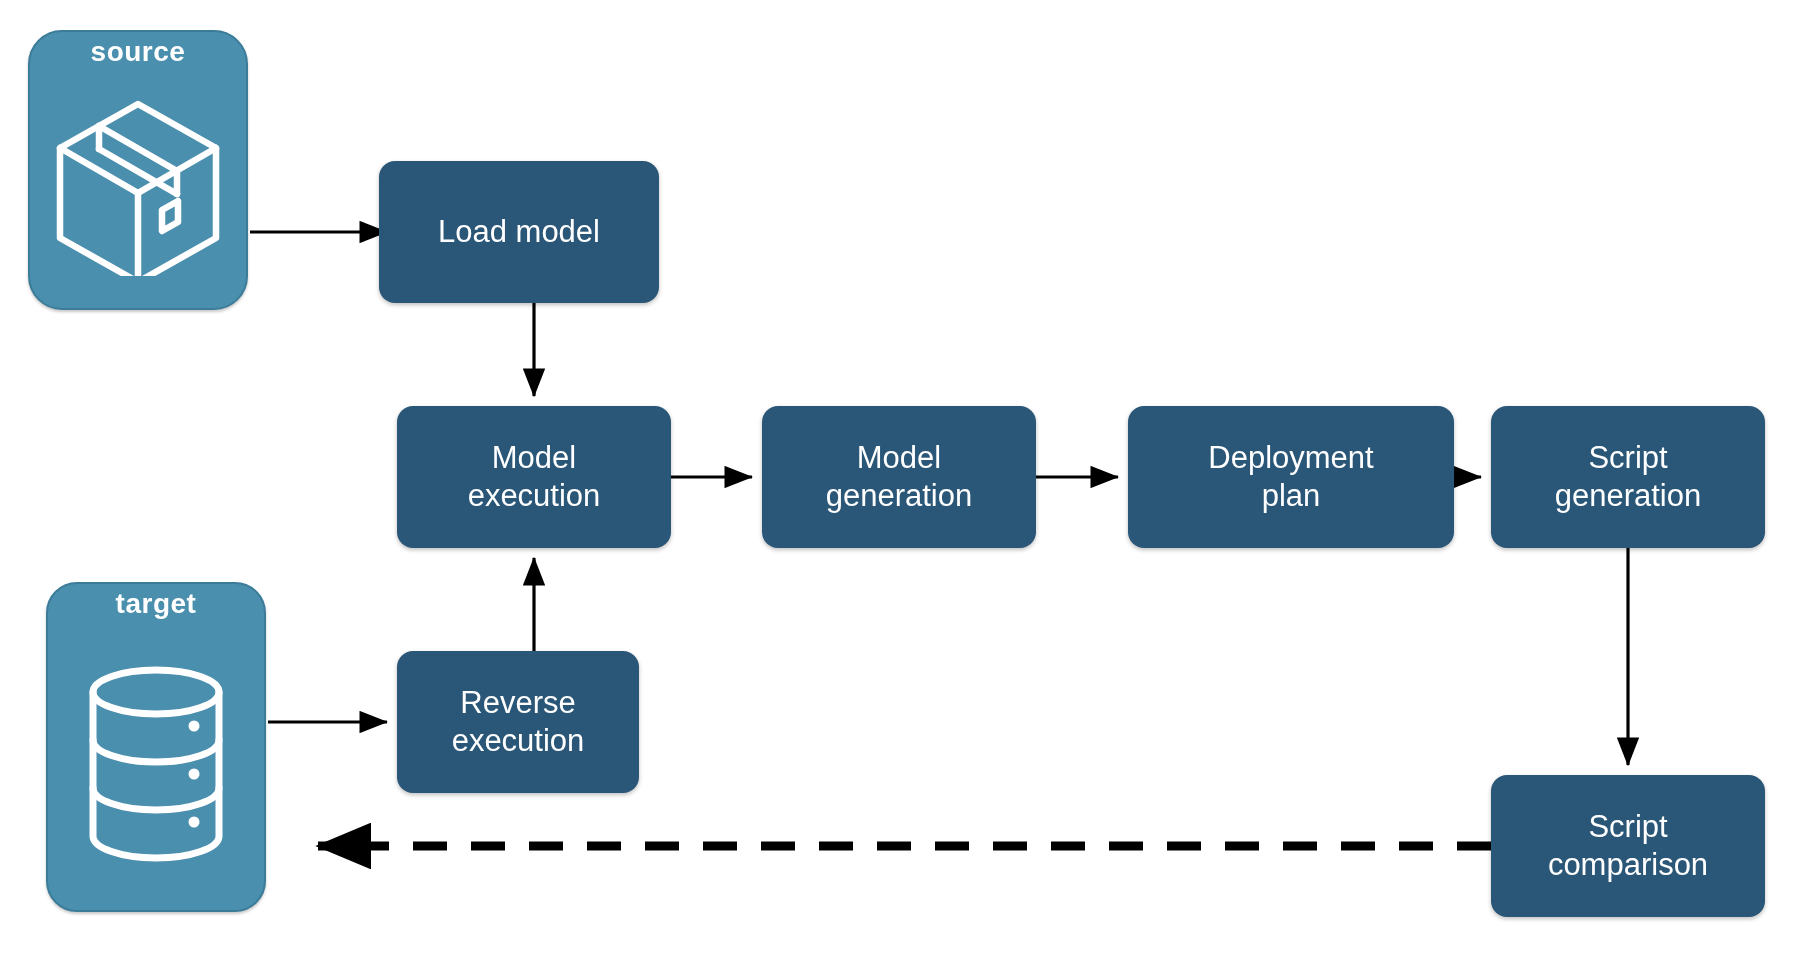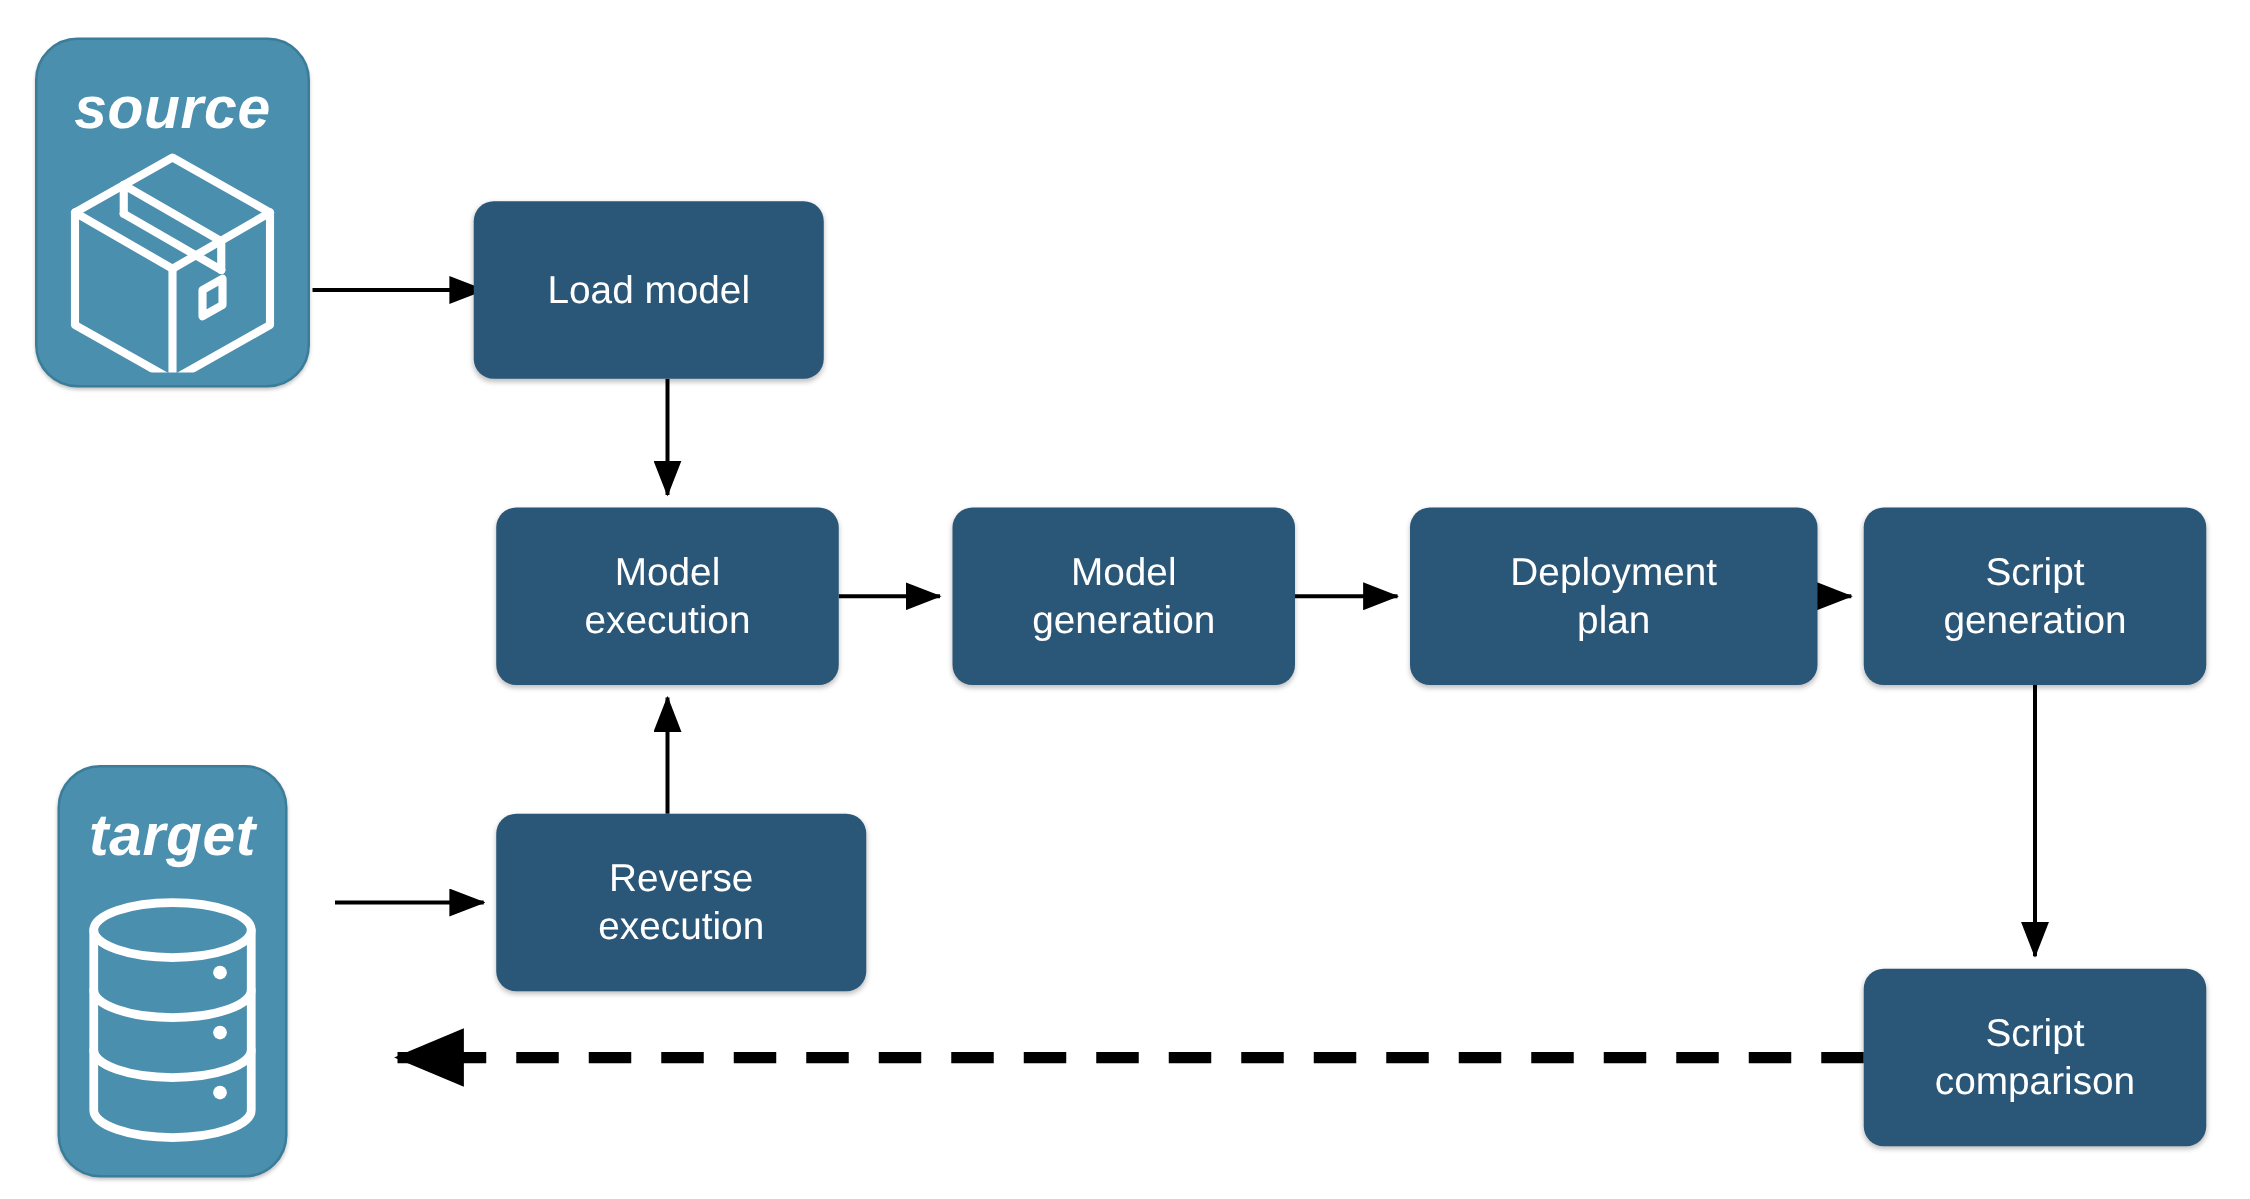--- a/index.html
+++ b/index.html
@@ -36,26 +36,25 @@
     color: #ffffff;
   }
   .endpoint {
     background: #4A8FAE;
     border: 2px solid #3B7C99;
     border-radius: 34px;
     box-shadow: 0 2px 3px rgba(0,0,0,0.22);
     justify-content: flex-start;
   }
   .endpoint .ep-label {
-    font-size: 47px;
+    font-size: 28px;
     font-weight: bold;
     letter-spacing: 0.5px;
-    margin-top: 30px;
+    margin-top: 6px;
     line-height: 1;
-    font-style: italic;
   }
   .endpoint .ep-icon {
     flex: 1 1 auto;
     display: flex;
     align-items: center;
     justify-content: center;
     width: 100%;
   }
   .process {
     background: #2A5677;
@@ -137,21 +136,21 @@
         <polyline points="47,28 125,73"></polyline>
         <polyline points="125,73 125,96"></polyline>
         <polyline points="47,28 47,51"></polyline>
         <polyline points="47,51 125,96"></polyline>
 
         <polygon points="110,112 126,103 126,124 110,133"></polygon>
       </svg>
     </div>
   </div>
 
-  <div class="node endpoint" style="left:46px; top:612px; width:184px; height:330px;">
+  <div class="node endpoint" style="left:46px; top:582px; width:220px; height:330px;border-radius:31px;">
     <div class="ep-label">target</div>
     <div class="ep-icon">
       <svg width="150" height="200" viewBox="0 0 150 200" fill="none" stroke="#ffffff" stroke-width="7" stroke-linecap="round">
         <ellipse cx="75" cy="28" rx="63" ry="22"></ellipse>
         <path d="M12 28 L12 172 A63 22 0 0 0 138 172 L138 28"></path>
         <path d="M12 76 A63 22 0 0 0 138 76"></path>
         <path d="M12 124 A63 22 0 0 0 138 124"></path>
         <circle cx="113" cy="62" r="5.5" fill="#ffffff" stroke="none"></circle>
         <circle cx="113" cy="110" r="5.5" fill="#ffffff" stroke="none"></circle>
         <circle cx="113" cy="158" r="5.5" fill="#ffffff" stroke="none"></circle>
@@ -181,18 +180,18 @@
   <div class="node process" style="left:1491px; top:406px; width:274px; height:142px;">
     <span class="pl">Script</span>
     <span class="pl">generation</span>
   </div>
 
   <div class="node process" style="left:1491px; top:775px; width:274px; height:142px;">
     <span class="pl">Script</span>
     <span class="pl">comparison</span>
   </div>
 
-  <div class="node process" style="left:397px; top:651px; width:296px; height:142px;">
+  <div class="node process" style="left:397px; top:651px; width:242px; height:142px;">
     <span class="pl">Reverse</span>
     <span class="pl">execution</span>
   </div>
 
 </div>
 
 </body></html>

